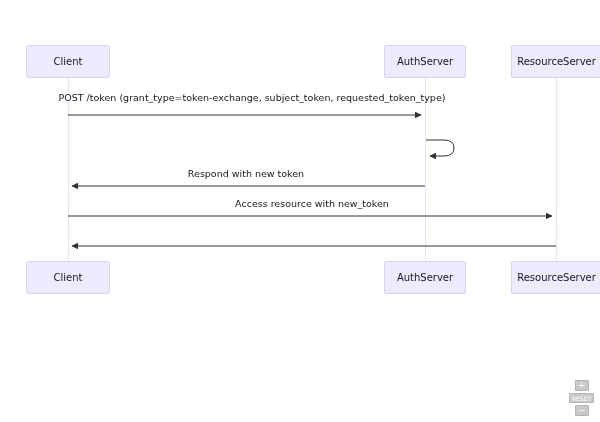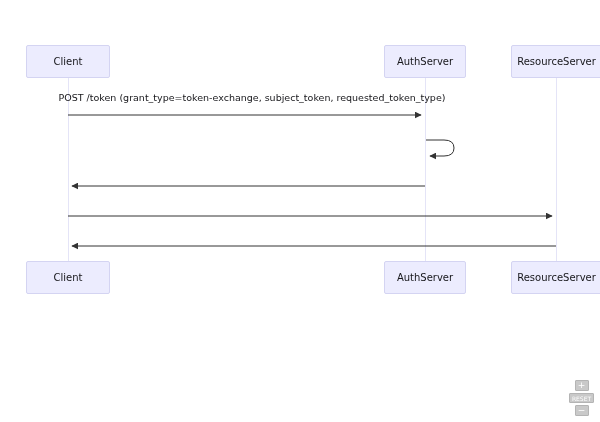--- a/index.html
+++ b/index.html
@@ -136,20 +136,22 @@
     <path d="M 426 140 L 444 140 Q 454 140 454 148 Q 454 156 444 156 L 430 156" fill="none" stroke="#333333" stroke-width="1" marker-end="url(#arrow-left)"></path>
 
     <line x1="425" y1="186" x2="72" y2="186" stroke="#333333" stroke-width="1" marker-end="url(#arrow-left)"></line>
 
     <line x1="68" y1="216" x2="552" y2="216" stroke="#333333" stroke-width="1" marker-end="url(#arrow-right)"></line>
 
     <line x1="556" y1="246" x2="72" y2="246" stroke="#333333" stroke-width="1" marker-end="url(#arrow-left)"></line>
   </svg>
 
   <div class="msg-label" style="left:245px; top:92px;padding-left:14px;">POST /token (grant_type=token-exchange, subject_token, requested_token_type)</div>
+  <div class="msg-label" style="left:246px; top:168px;">Respond with new token</div>
+  <div class="msg-label" style="left:312px; top:198px;">Access resource with new_token</div>
 
 </div>
 
 <div class="zoom-controls">
   <div class="zoom-btn">+</div>
   <div class="zoom-reset">RESET</div>
   <div class="zoom-btn">−</div>
 </div>
 
 </body></html>

